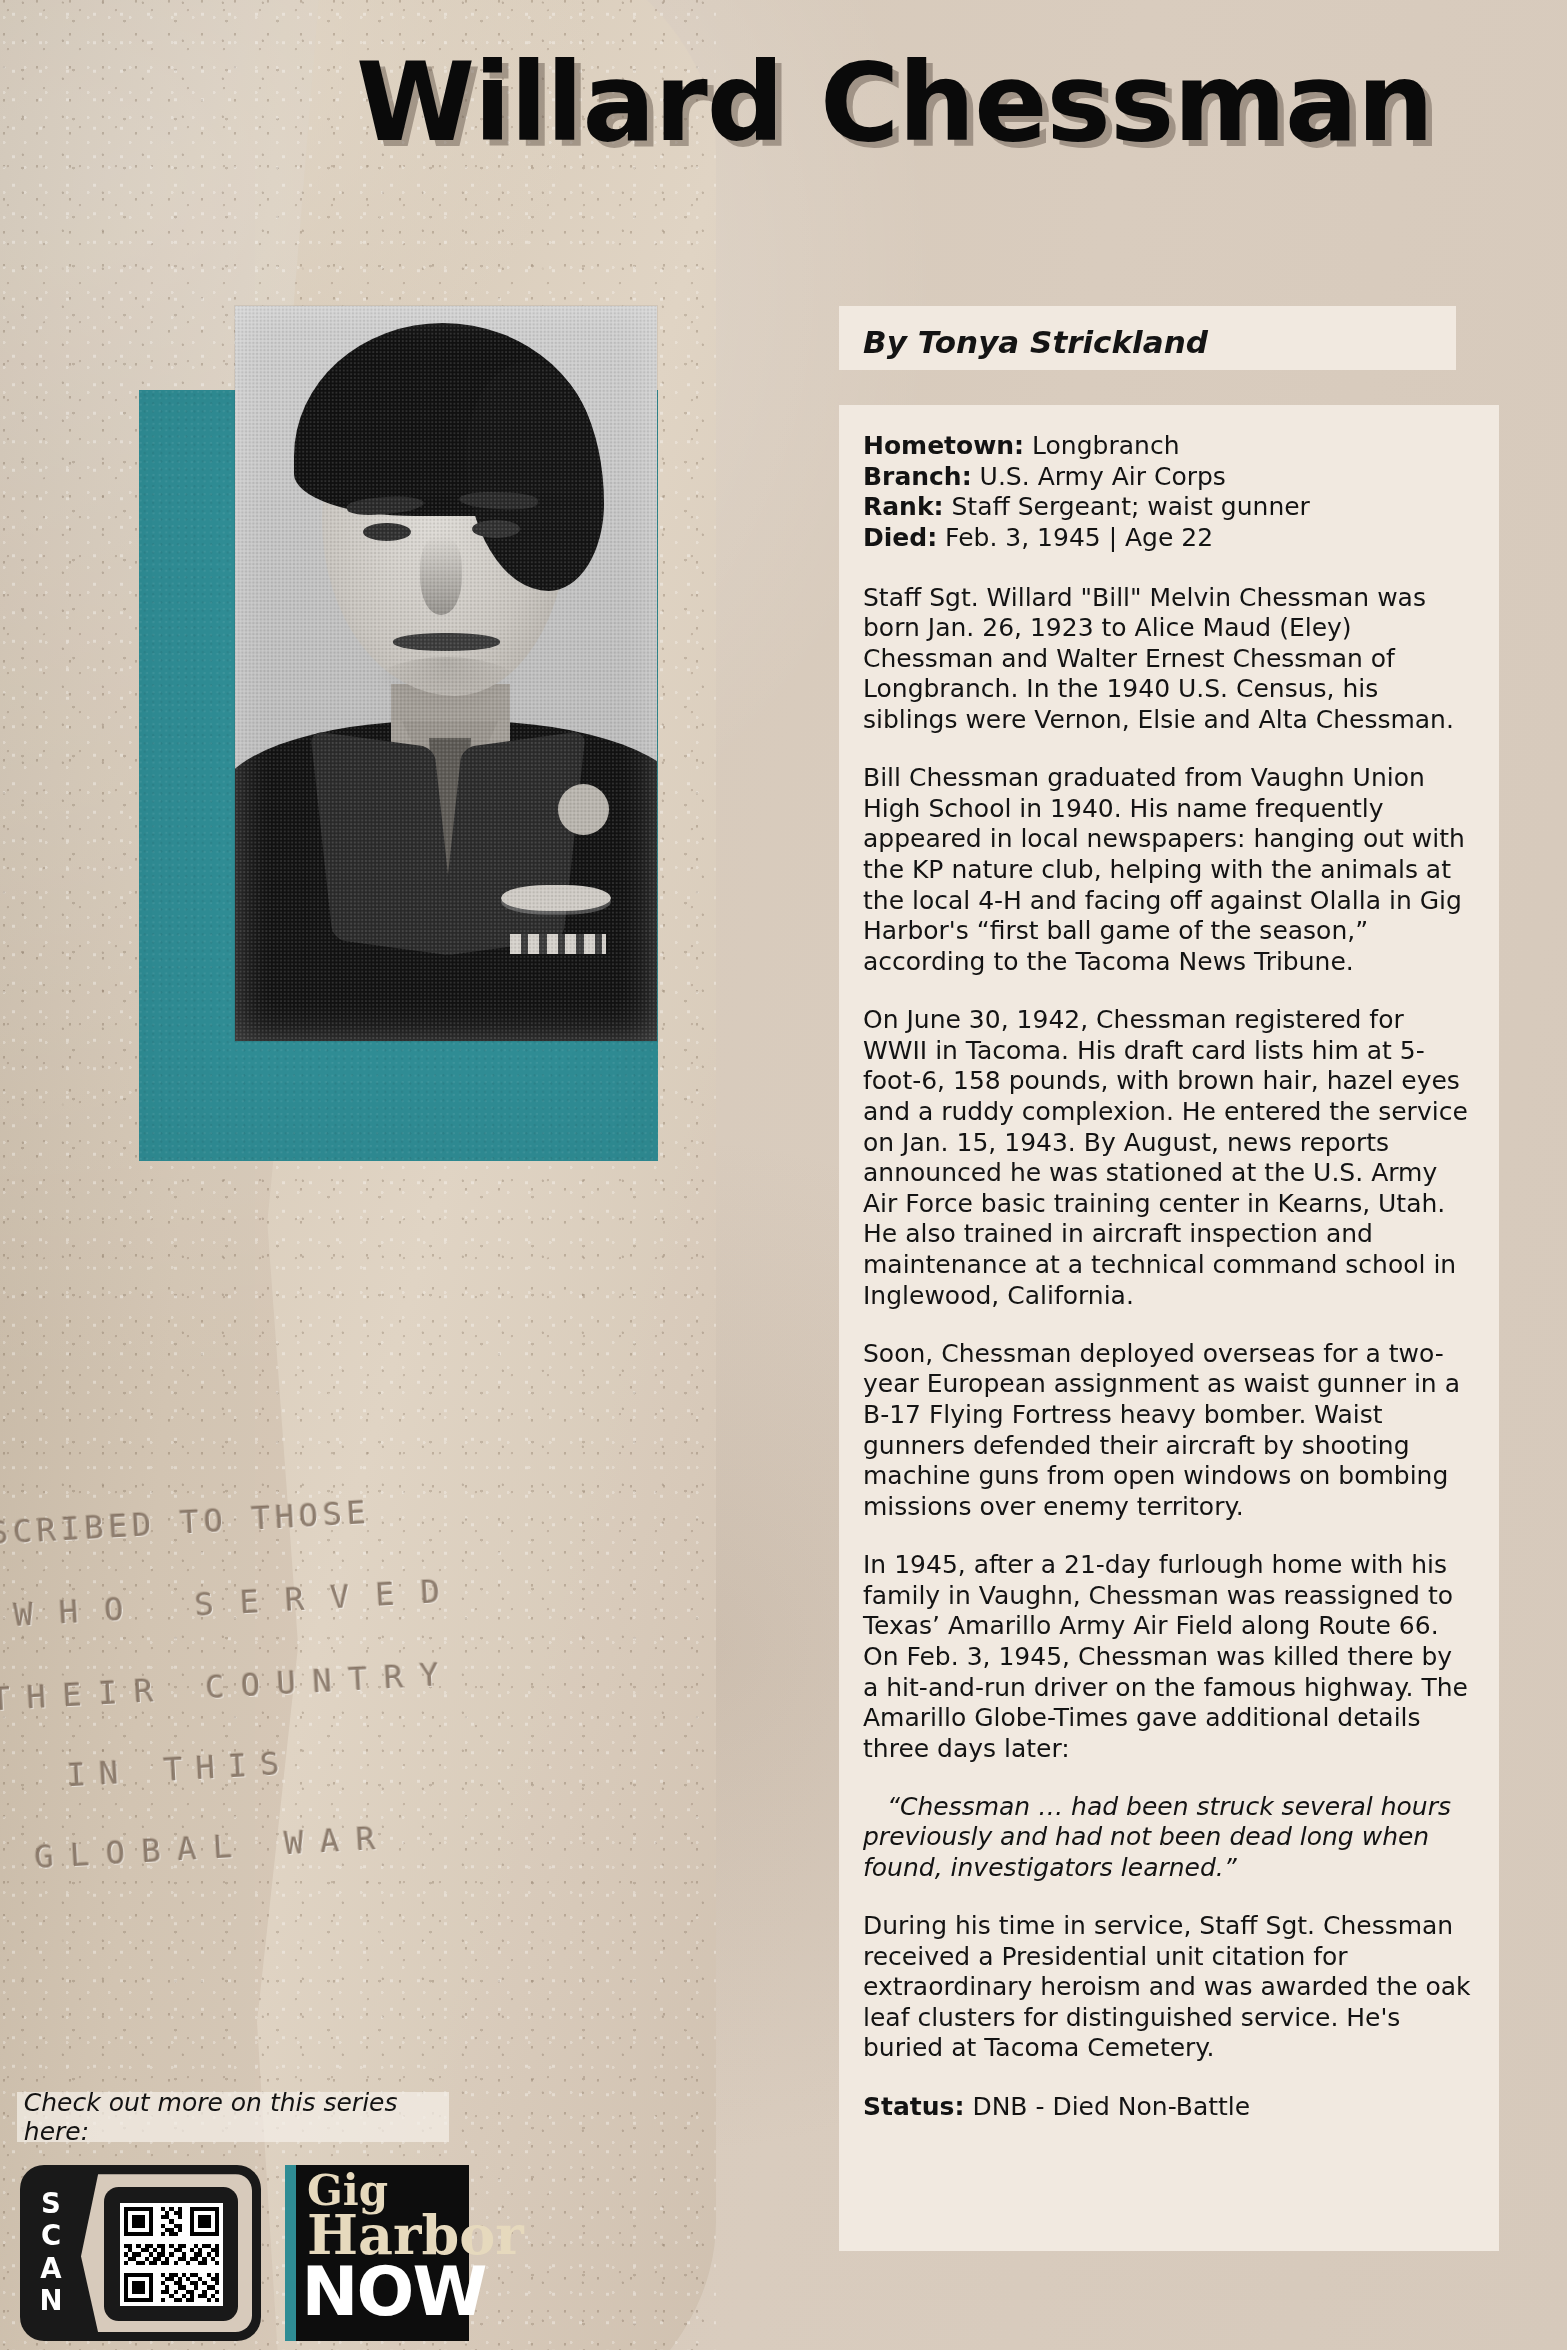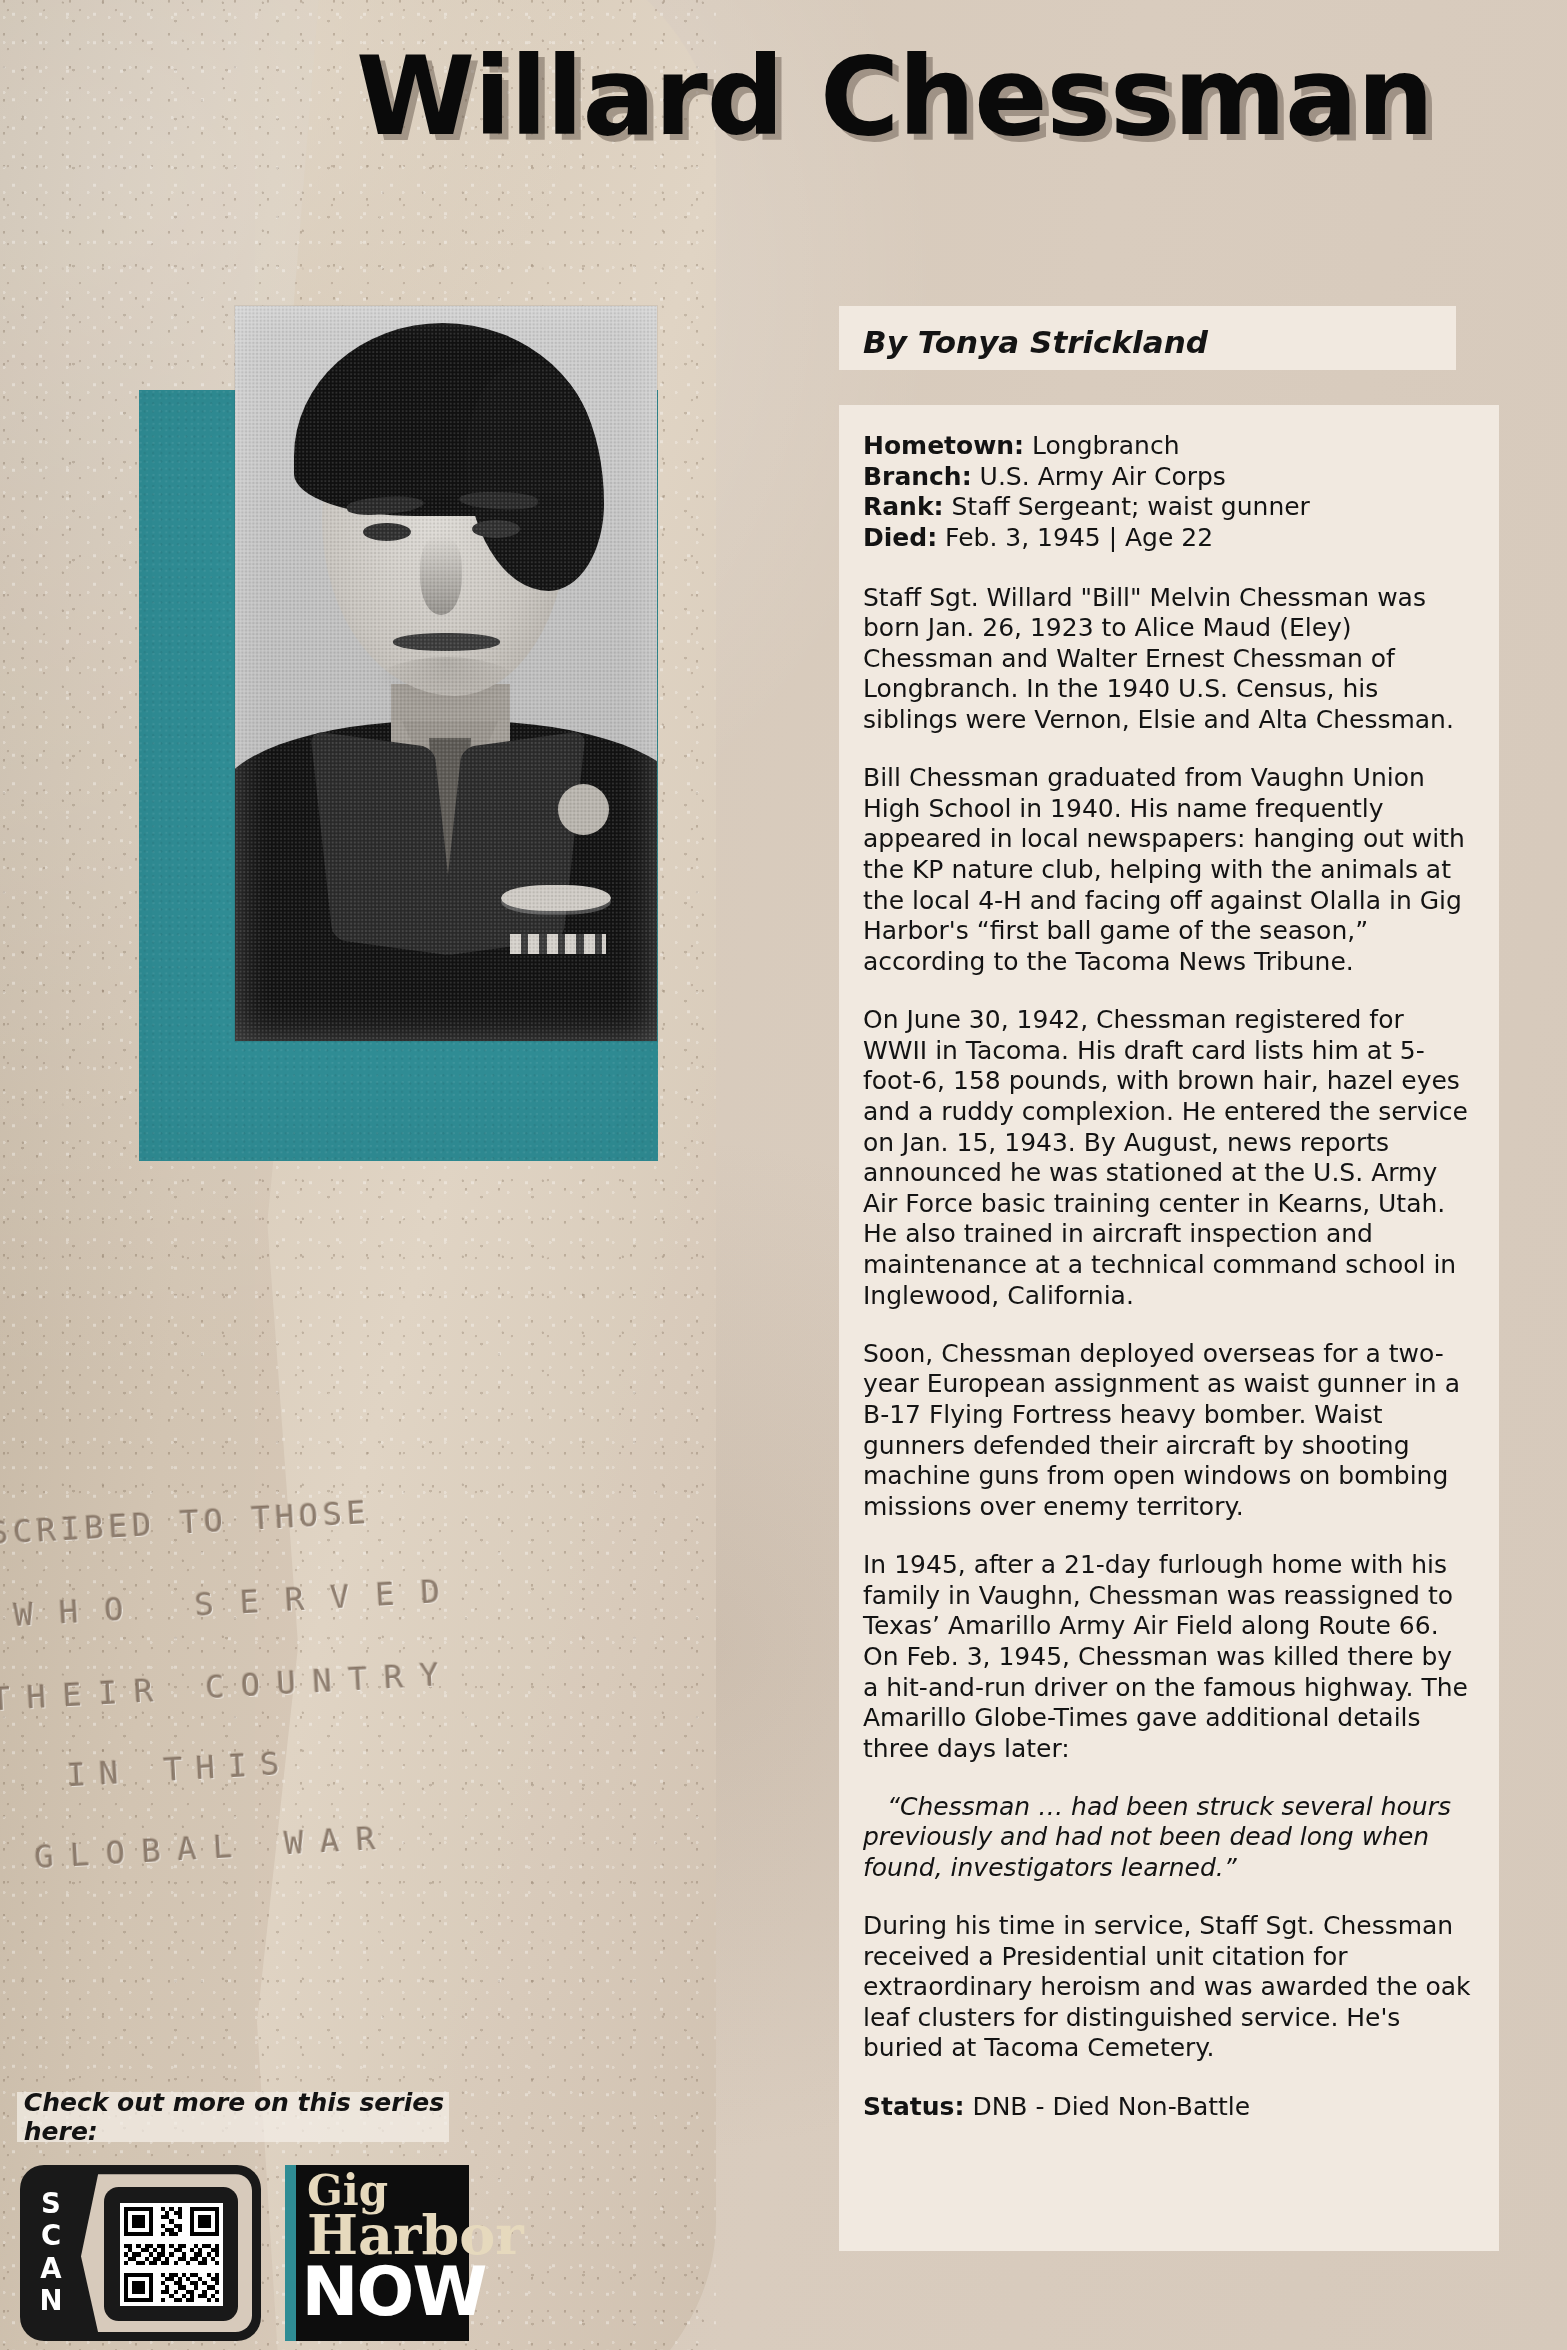--- a/index.html
+++ b/index.html
@@ -95,21 +95,21 @@
   #inscription .ln1 { margin-left:  0px; }
   #inscription .ln2 { margin-left: 44px; margin-top: 51px; letter-spacing: 26px; }
   #inscription .ln3 { margin-left: 16.5px; margin-top: 51px; letter-spacing: 16.5px; }
   #inscription .ln4 { margin-left: 88px; margin-top: 48px; letter-spacing: 13px; }
   #inscription .ln5 { margin-left: 51px; margin-top: 48px; letter-spacing: 16.5px; }
 
   
   #page-title {
     position: absolute;
     left: 0;
-    top: 34px;
+    top: 40px;
     width: 1433px;
     text-align: right;
     font-family: "DejaVu Sans", sans-serif;
     font-weight: bold;
     font-size: 108px;
     letter-spacing: -0.9px;
     color: #0a0a0a;
     text-shadow: 6.4px 6.4px 0 rgba(90,78,66,.45);
     white-space: nowrap;
   }
@@ -341,21 +341,21 @@
     height: 50px;
     background: rgba(244,238,231,.72);
     display: flex;
     align-items: center;
     padding-left: 7.3px;
     box-sizing: border-box;
   }
   #promo-label span {
     font-family: "DejaVu Sans", sans-serif;
     font-style: italic;
-    font-weight: bold;
+    font-weight: normal;
     font-size: 25px;
     color: #131313;
   }
 
   #scan-badge {
     position: absolute;
     left: 20px;
     top: 2165px;
     width: 241px;
     height: 176px;

